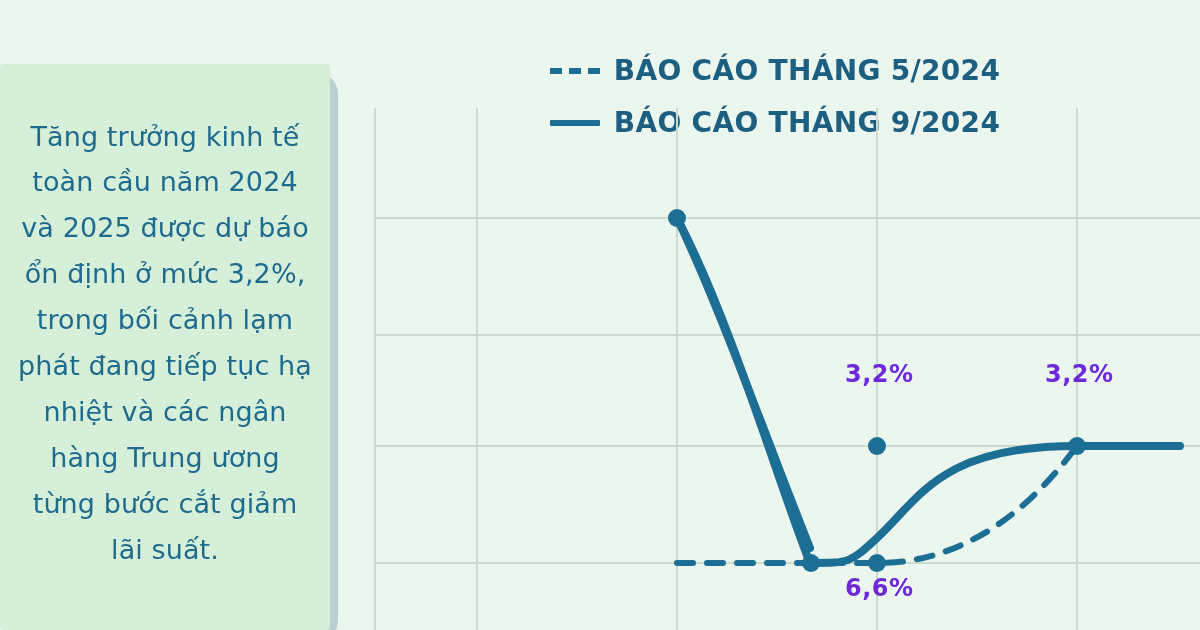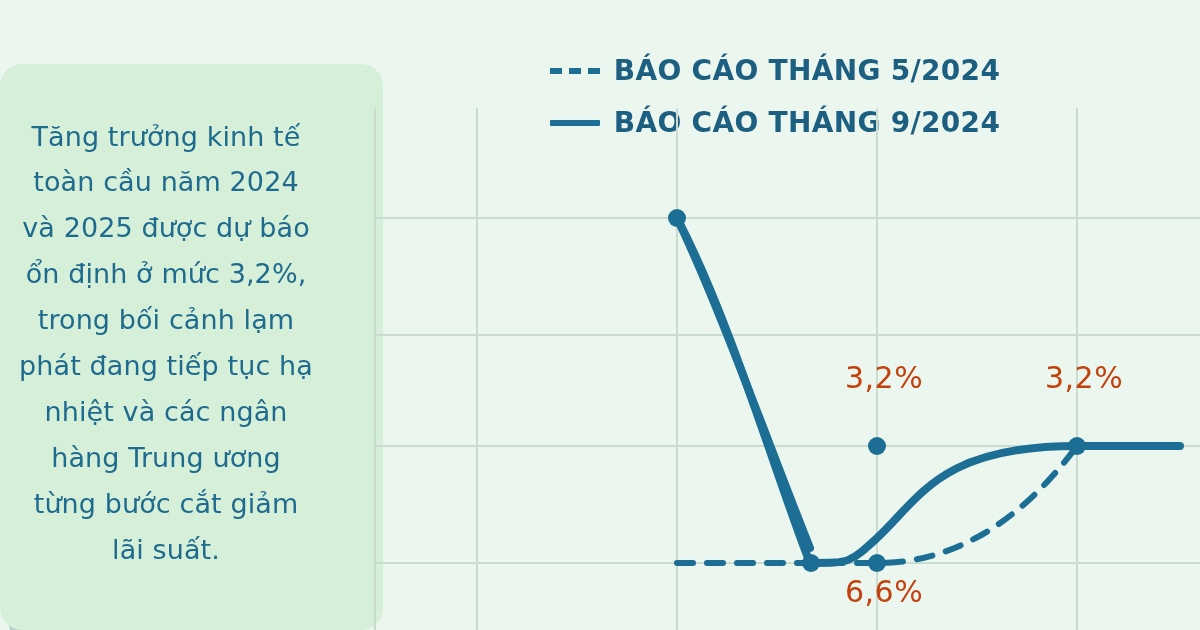--- a/index.html
+++ b/index.html
@@ -19,23 +19,23 @@
   .side-shadow {
     position: absolute;
     left: 8px; top: 72px;
     width: 330px; height: 570px;
     background: #b9cfd2;
     border-radius: 22px;
   }
   .side-panel {
     position: absolute;
     left: 0px; top: 64px;
-    width: 383px; height: 566px;
+    width: 330px; height: 566px;
     background: #d6efd9;
-    border-radius: 22px;
+    border-radius: 4px;
     display: flex;
     align-items: center;
     justify-content: flex-start;
     padding: 10px 16px 18px 16px;
   }
   .side-text {
     color: #1f6b8e;
     font-size: 27px;
     line-height: 1.70;
     text-align: center;
@@ -81,23 +81,23 @@
 
   .plot {
     position: absolute;
     left: 0; top: 108px;
     width: 850px; height: 522px;
   }
   svg { display: block; }
 
   .val-label {
     position: absolute;
-    color: #c2410c;
-    font-size: 30px;
-    font-weight: normal;
+    color: #6d28d9;
+    font-size: 24px;
+    font-weight: bold;
     letter-spacing: .5px;
     white-space: nowrap;
   }
 </style>
 </head>
 <body>
 
 <div id="root">
 
   <div class="side-shadow"></div>

